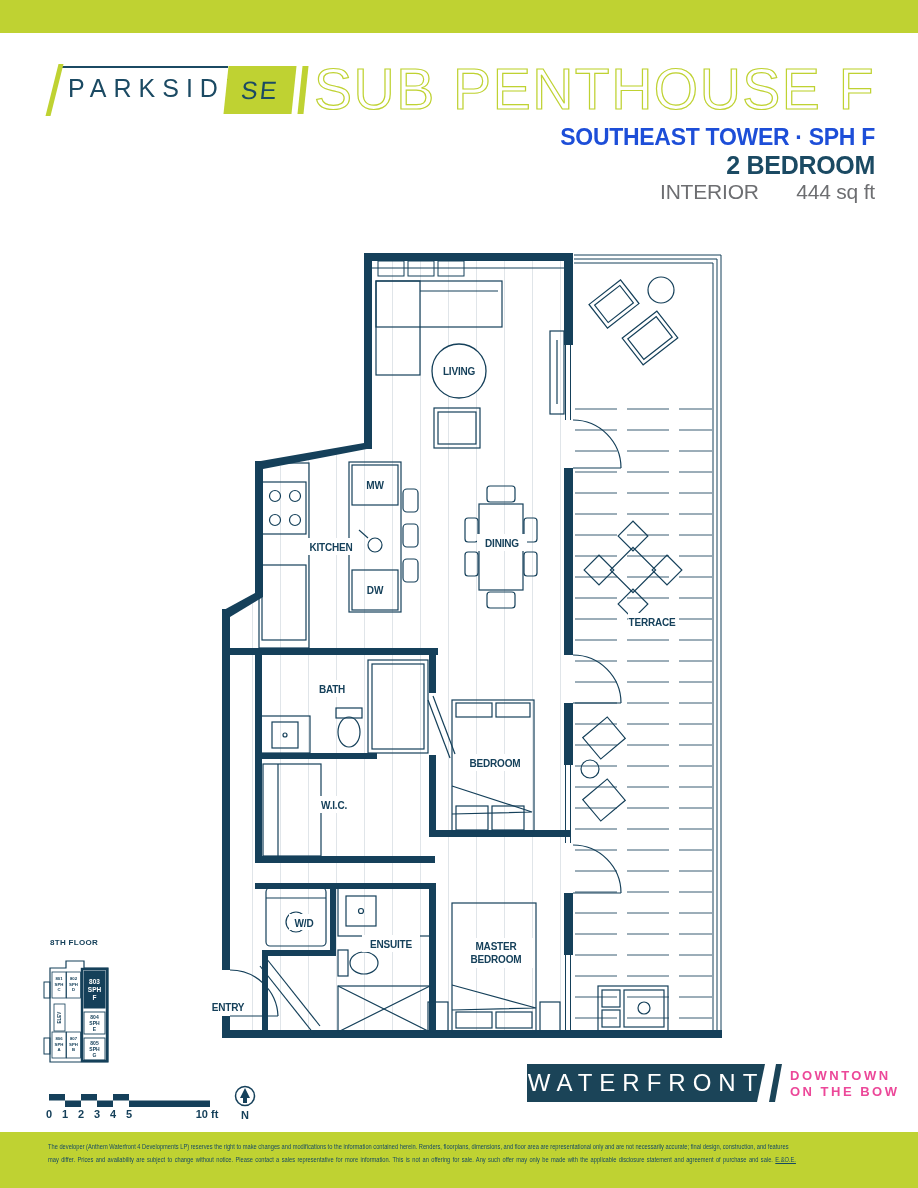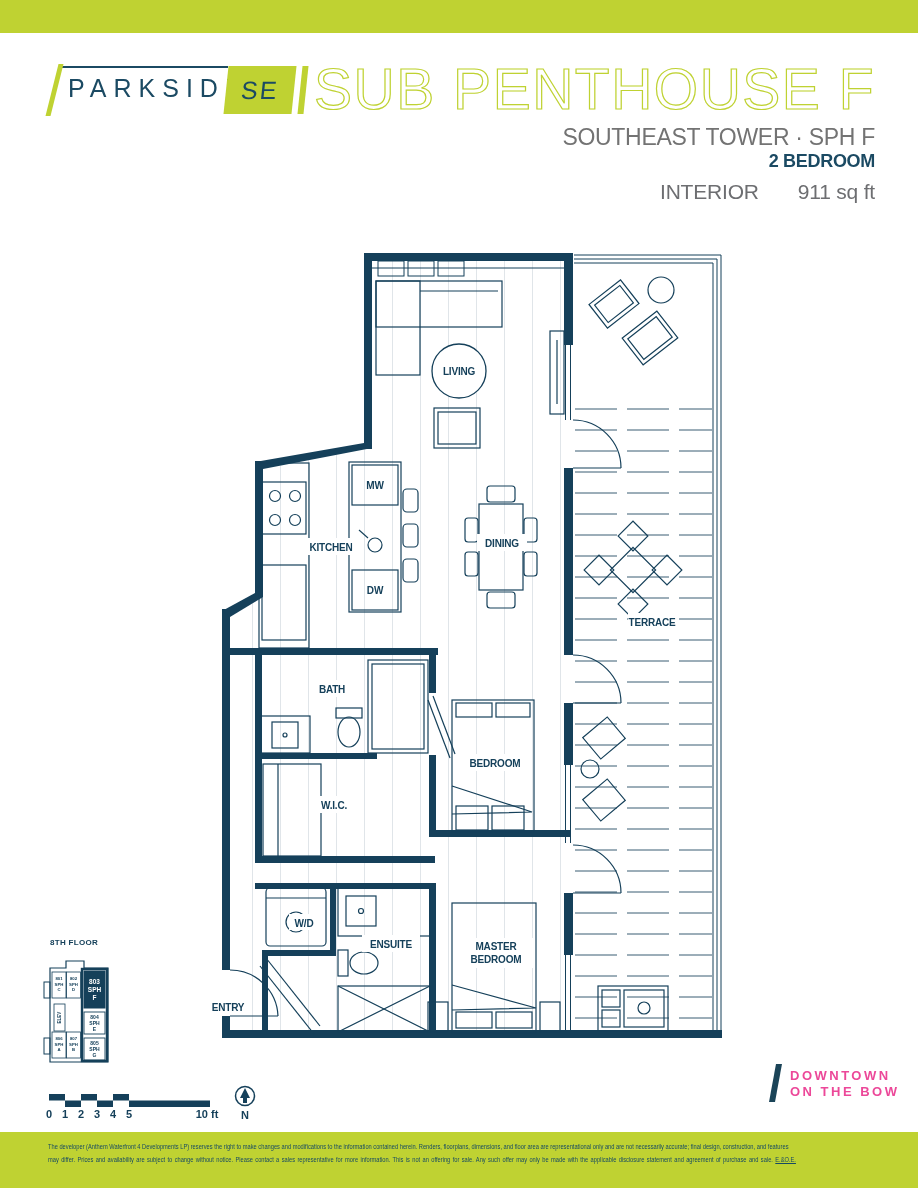--- a/index.html
+++ b/index.html
@@ -13,22 +13,22 @@
   .brand{position:absolute;left:44px;top:60px;width:260px;height:58px;}
   .brand-rule{position:absolute;left:16px;top:6px;width:168px;height:2px;background:#1b4a63;}
   .brand-slash{position:absolute;left:8px;top:4px;width:5px;height:52px;background:#bfd232;transform:skewX(-14deg);}
   .brand-name{position:absolute;left:24px;top:14px;font-size:25px;letter-spacing:7px;color:#1b4a63;}
   .brand-badge{position:absolute;left:182px;top:6px;width:68px;height:48px;background:#bfd232;
                transform:skewX(-6deg);text-align:center;line-height:48px;font-size:25px;color:#1b4a63;letter-spacing:2px;}
   .brand-badge-slash{position:absolute;left:256px;top:6px;width:6px;height:48px;background:#bfd232;transform:skewX(-6deg);}
 
   
   .title-svg{position:absolute;left:300px;top:56px;}
-  .subtitle{position:absolute;right:43px;top:124px;font-size:23px;font-weight:normal;color:#737373;letter-spacing:-0.3px;}
-  .bedroom{position:absolute;right:43px;top:151px;font-size:18px;font-weight:bold;color:#1b4a63;letter-spacing:-0.3px;}
+  .subtitle{position:absolute;right:43px;top:124px;font-size:23px;font-weight:bold;color:#1d4ed8;letter-spacing:-0.3px;}
+  .bedroom{position:absolute;right:43px;top:151px;font-size:25px;font-weight:bold;color:#1b4a63;letter-spacing:-0.3px;}
   .stats{position:absolute;right:43px;top:180px;width:215px;color:#6d6e71;font-size:21px;}
   .stats .row{display:flex;justify-content:space-between;margin-bottom:6px;letter-spacing:-0.2px;align-items:flex-end;}
 
   
   .wf-box{position:absolute;left:527px;top:1064px;width:238px;height:38px;background:#1b4458;
           clip-path:polygon(0 0,100% 0,calc(100% - 8px) 100%,0 100%);
           color:#fff;font-size:24px;letter-spacing:7px;text-align:center;line-height:38px;}
   .wf-slash{position:absolute;left:769px;top:1064px;width:14px;height:38px;background:#1b4458;
             clip-path:polygon(7px 0,13px 0,6px 100%,0 100%);}
   .wf-tag{position:absolute;left:790px;top:1068px;color:#ec4899;font-size:13px;font-weight:bold;
@@ -64,21 +64,21 @@
 
   <svg class="title-svg" width="580" height="70" viewBox="0 0 580 70">
     <text x="575" y="53" text-anchor="end" font-size="57" letter-spacing="1.5" fill="none" stroke="#bfd232" stroke-width="1.2">SUB PENTHOUSE F</text>
   </svg>
 
   <div class="subtitle">SOUTHEAST TOWER · SPH F</div>
   <div class="bedroom">2 BEDROOM</div>
   <div class="stats">
     <div class="row">
       <span>INTERIOR</span>
-      <span>911 sq ft</span>
+      <span>444 sq ft</span>
     </div>
   </div>
 
   <svg width="918" height="1188" viewBox="0 0 918 1188" style="position:absolute;left:0;top:0;">
     <defs>
       <pattern id="planks" width="28" height="28" patternUnits="userSpaceOnUse">
         <line x1="0" y1="0" x2="0" y2="28" stroke="#15405a" stroke-width="0.6"></line>
       </pattern>
       <pattern id="deck" width="52" height="21" patternUnits="userSpaceOnUse">
         <line x1="3" y1="10" x2="45" y2="10" stroke="#15405a" stroke-width="1"></line>
@@ -367,20 +367,21 @@
       </g>
     </g>
 
     <g>
       <circle cx="245" cy="1096" r="9.5" fill="none" stroke="#15405a" stroke-width="1.5"></circle>
       <polygon points="245,1088 240,1098 243,1098 243,1103 247,1103 247,1098 250,1098" fill="#15405a"></polygon>
       <text x="245" y="1119" font-size="11" font-weight="bold" fill="#15405a" text-anchor="middle">N</text>
     </g>
   </svg>
 
+  <div class="wf-box">WATERFRONT</div>
   <div class="wf-slash"></div>
   <div class="wf-tag">
     <div>DOWNTOWN</div>
     <div>ON THE BOW</div>
   </div>
 
   <div class="band bottom"></div>
   <div class="disclaimer">
     <div class="l1">The developer (Anthem Waterfront 4 Developments LP) reserves the right to make changes and modifications to the information contained herein. Renders, floorplans, dimensions, and floor area are representational only and are not necessarily accurate; final design, construction, and features</div>
     <div class="l2"><span>may differ. Prices and availability are subject to change without notice. Please contact a sales representative for more information. This is not an offering for sale. Any such offer may only be made with the applicable disclosure statement and agreement of purchase and sale.</span> <span class="eoe">E.&amp;O.E.</span></div>

